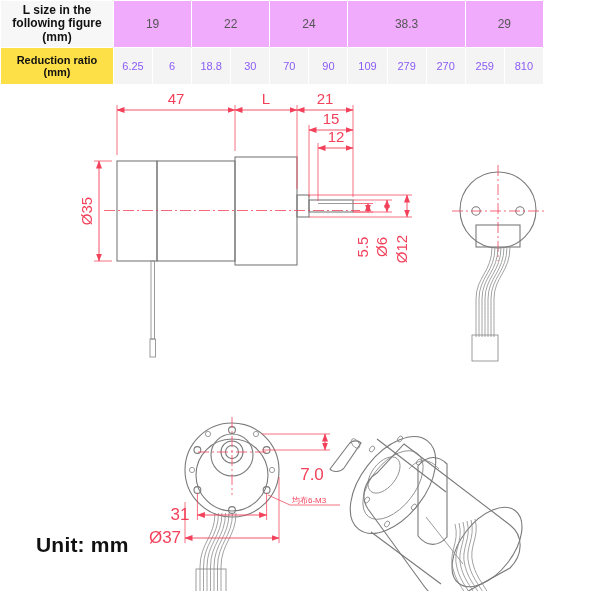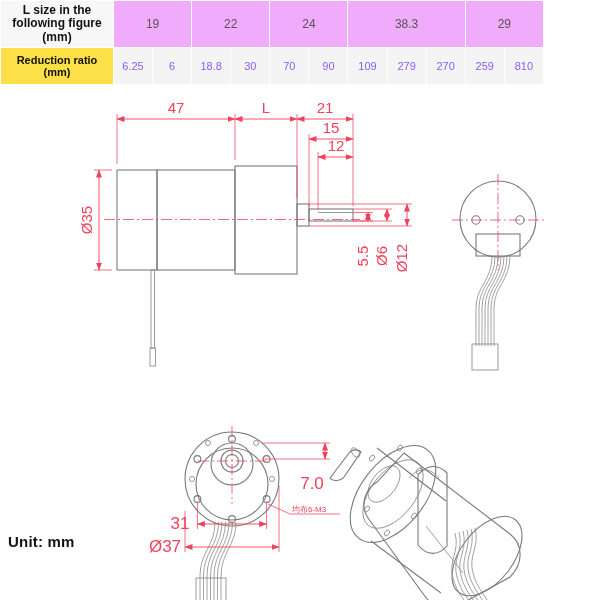--- a/index.html
+++ b/index.html
@@ -48,30 +48,30 @@
     height:30px;
     font-size:11px;
     background:#f4f4f4;
     color:#8b5cf6;
   }
   #spec-table tr.row-ratio td.rowhead{background:#fde047;color:#111;font-size:11px;}
 
   
   #drawing-area{
     position:absolute;
-    left:0;top:86px;
+    left:0;top:77px;
     width:564px;height:514px;
   }
   #drawing-svg{display:block;width:600px;height:514px;}
 
   
   #unit-note{
     position:absolute;
-    left:8px;top:533px;
-    font-size:15px;
+    left:36px;top:533px;
+    font-size:21px;
     font-weight:bold;
     color:#111111;
     letter-spacing:.2px;
     white-space:nowrap;
   }
 </style>
 </head>
 <body>
 
 <table id="spec-table">

